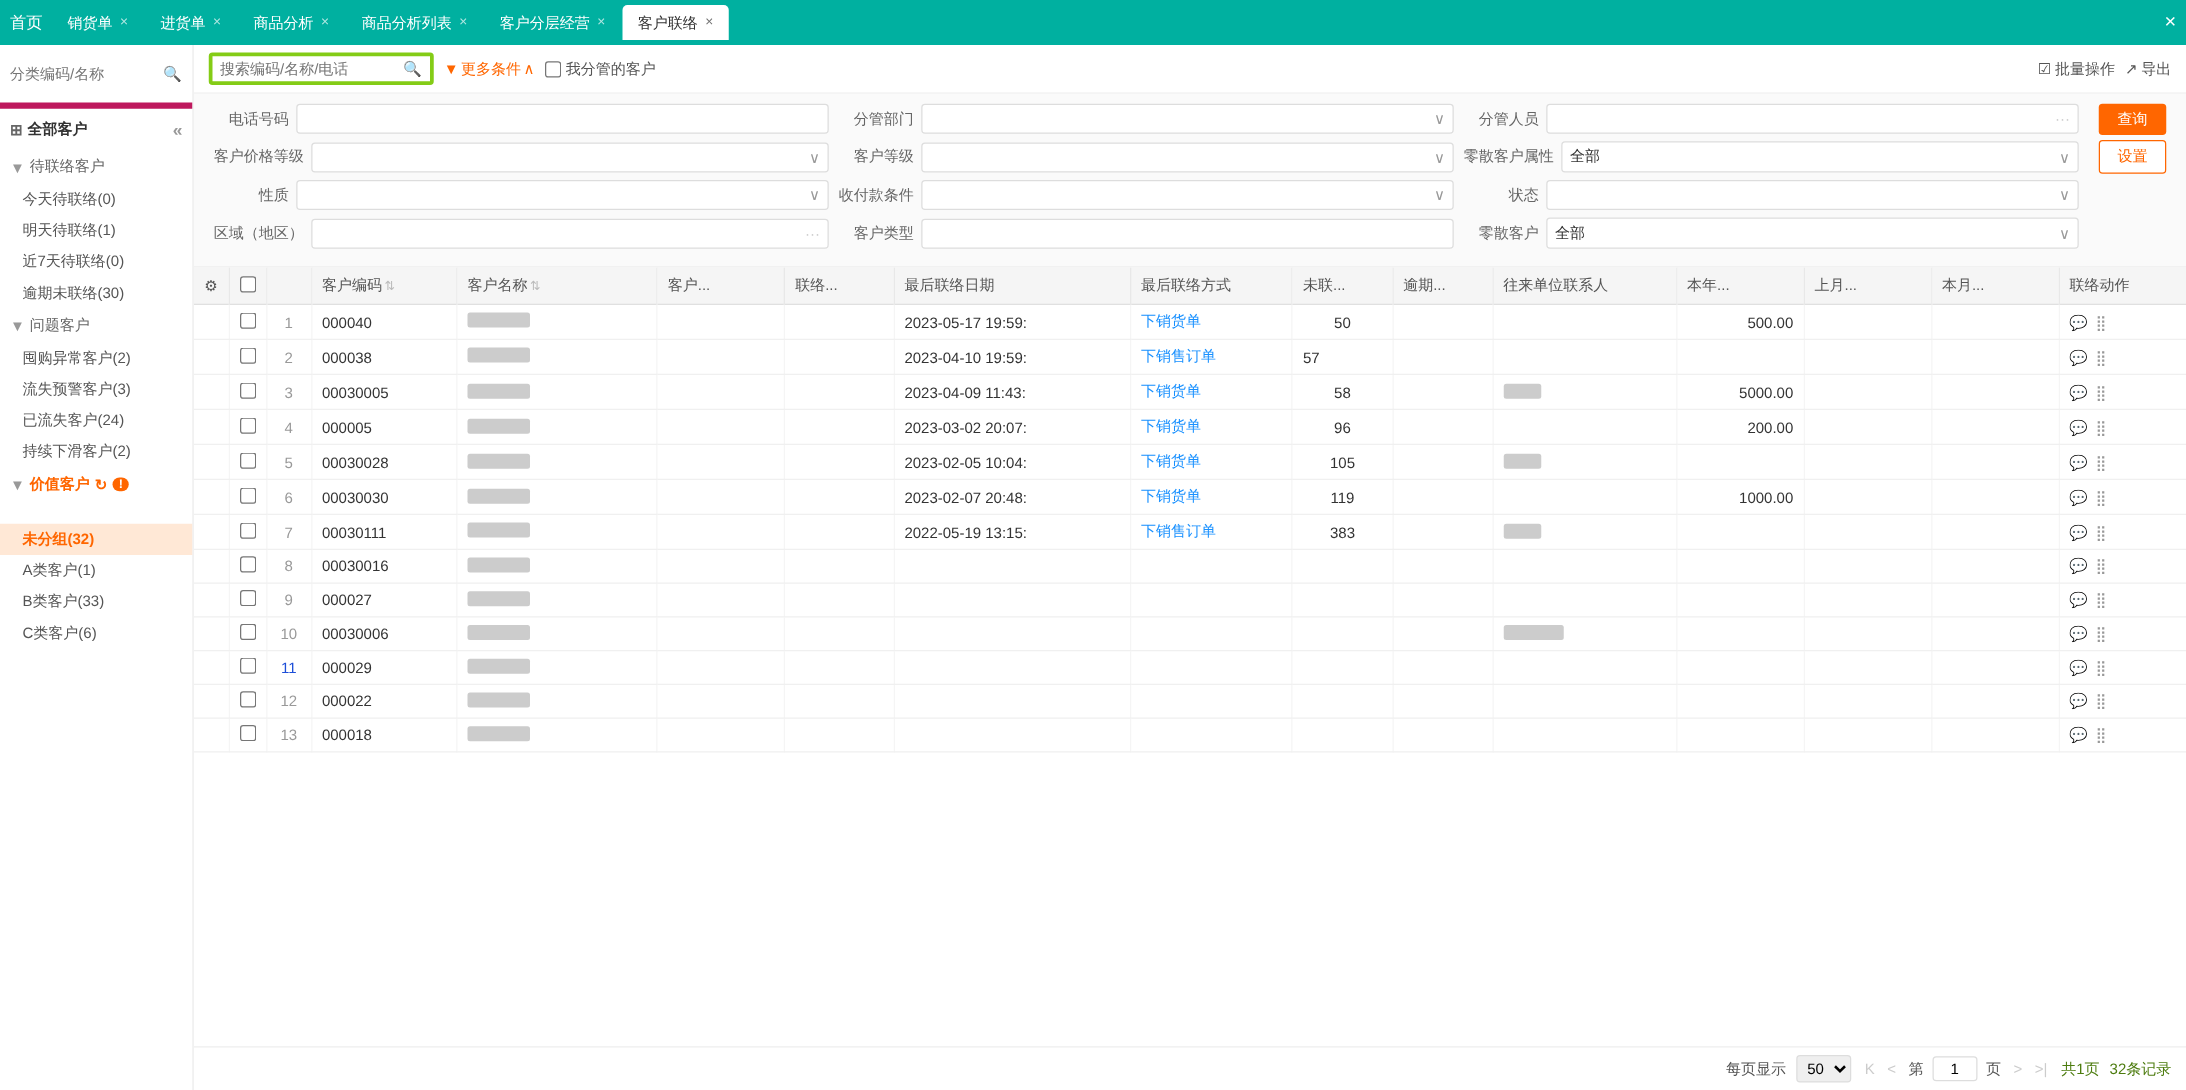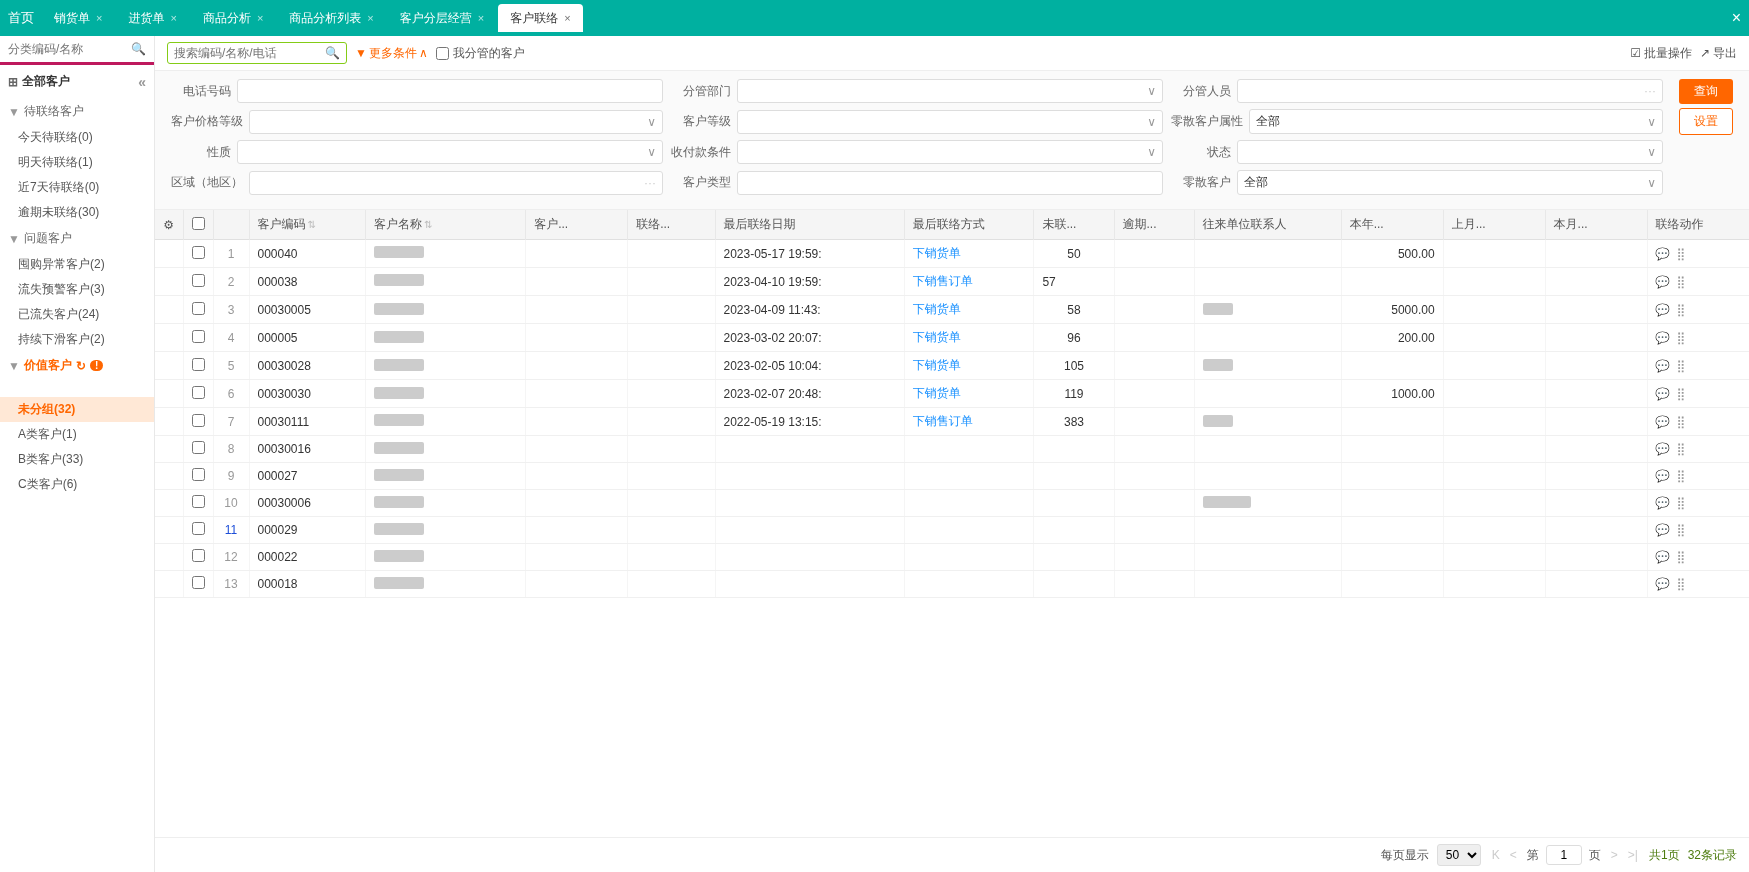--- a/index.html
+++ b/index.html
@@ -58,22 +58,22 @@
       min-width: 155px;
       background: #fff;
       border-right: 1px solid #e8e8e8;
       display: flex;
       flex-direction: column;
       overflow-y: auto;
     }
     .sidebar-search {
       display: flex;
       align-items: center;
-      padding: 6px 8px;
-      border-bottom: 3px solid #be185d;
+      padding: 16px 8px;
+      border-bottom: 5px solid #be185d;
     }
     .sidebar-search input {
       border: none;
       outline: none;
       font-size: 12px;
       width: 100%;
       color: #999;
     }
     .sidebar-search-icon { color: #999; margin-left: 4px; }
 
@@ -134,21 +134,21 @@
       display: flex;
       align-items: center;
       padding: 6px 12px;
       border-bottom: 1px solid #eee;
       gap: 8px;
       background: #fff;
     }
     .filter-search-box {
       display: flex;
       align-items: flex-end;
-      border: 1px solid #84cc16;
+      border: 3px solid #84cc16;
       border-radius: 3px;
       padding: 3px 6px;
       width: 180px;
     }
     .filter-search-box input {
       border: none;
       outline: none;
       font-size: 12px;
       width: 100%;
       color: #999;

